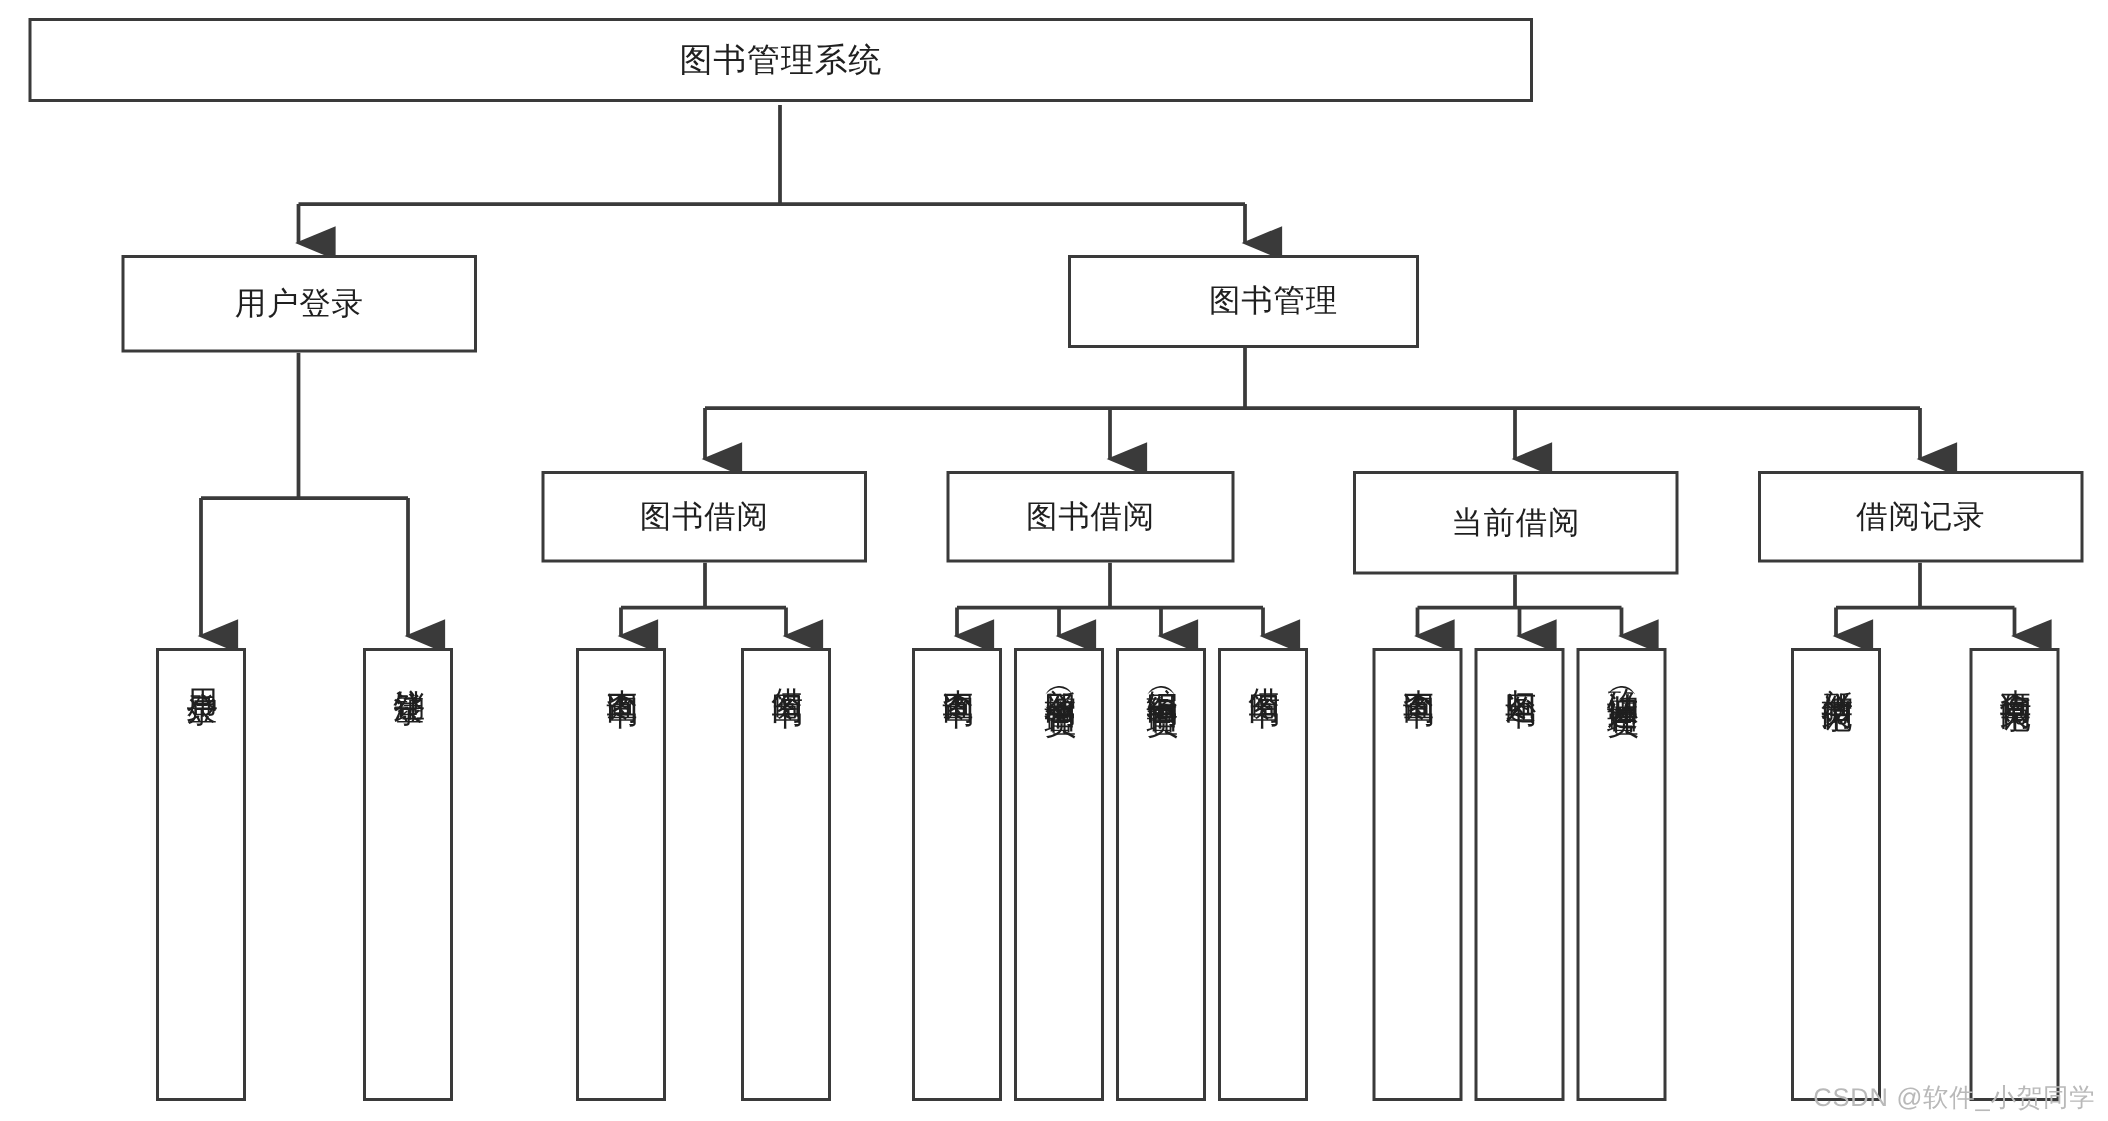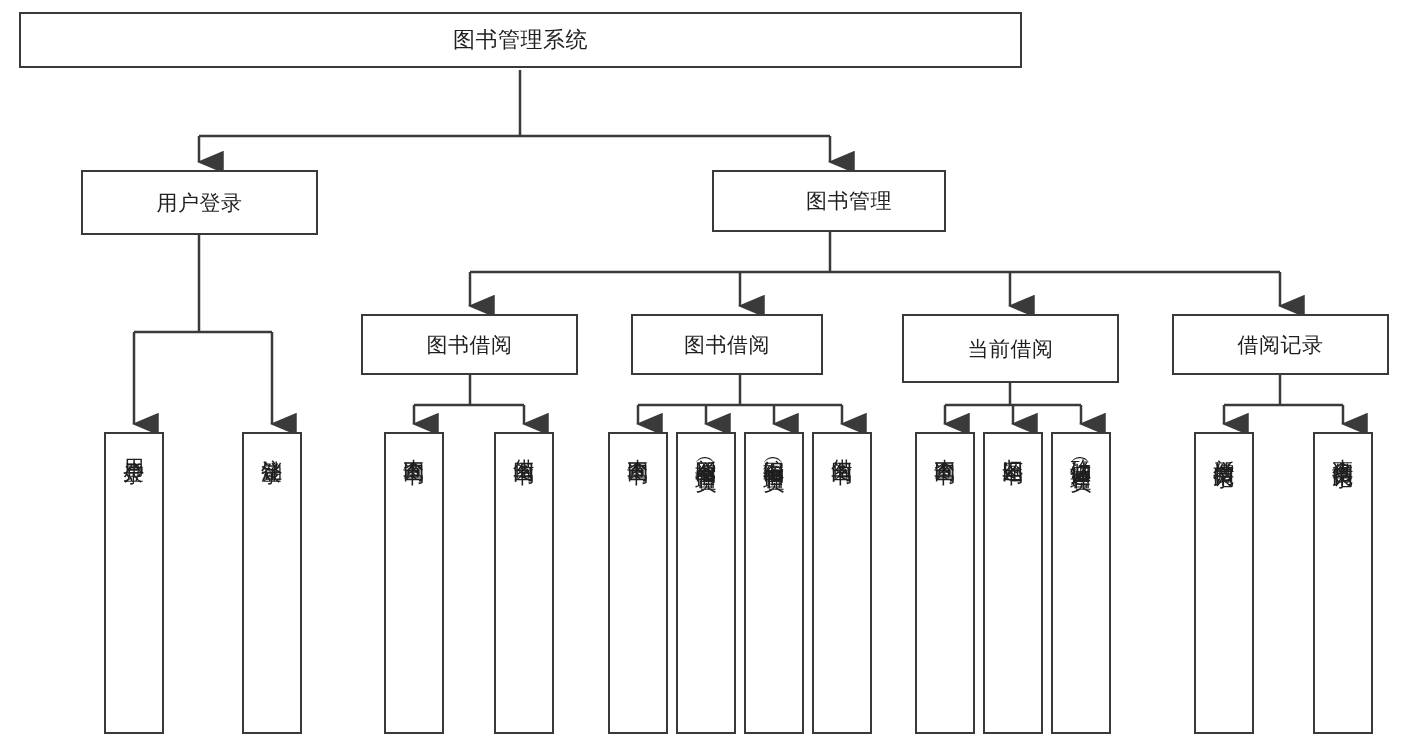--- a/index.html
+++ b/index.html
@@ -205,14 +205,15 @@
   </div>
 
   <div class="node vert" style="left:1194px; top:432px; width:60px; height:302px;">
     <span class="node-label">新增借阅记录</span>
   </div>
 
   <div class="node vert" style="left:1313px; top:432px; width:60px; height:302px;">
     <span class="node-label">查询借阅记录</span>
   </div>
 
+  <div class="watermark">CSDN @软件_小贺同学</div>
 
 </div>
 
 </body></html>

